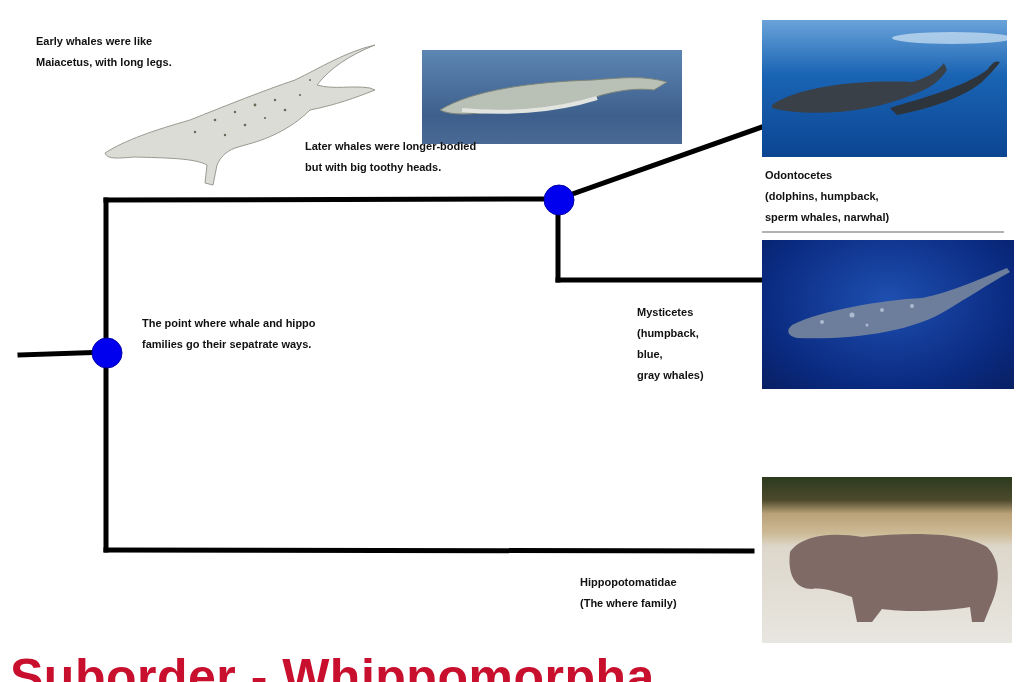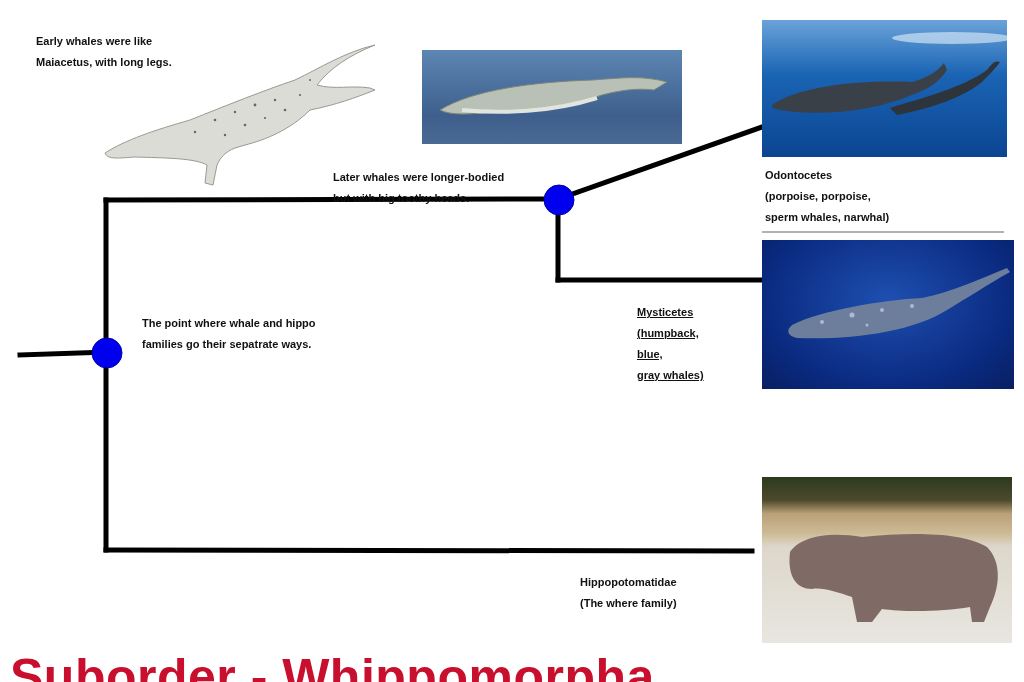--- a/index.html
+++ b/index.html
@@ -76,28 +76,28 @@
 </div>
 
 <div class="photo" style="left:762px;top:477px;width:250px;height:166px;background:linear-gradient(180deg,#2c3a1e 0%,#4d4a2c 14%,#b9a078 22%,#cdbb96 34%,#ddd7cb 42%,#e8e6e0 100%);">
   <svg width="250" height="166">
     <path d="M28,75 C40,58 70,55 100,60 C150,55 200,55 225,70 C240,85 238,110 228,130 L222,145 L210,145 L208,130 C180,135 140,135 120,132 L110,145 L95,145 L90,120 C75,115 60,110 50,112 C35,112 25,100 28,75 Z" fill="#7f6a66"></path>
   </svg>
 </div>
 
 <div class="txt" style="left:36px;top:31px;">Early whales were like
 Maiacetus, with long legs.</div>
-<div class="txt" style="left:305px;top:167px;margin-left:28px;">Later whales were longer-bodied
+<div class="txt" style="left:305px;top:136px;">Later whales were longer-bodied
 but with big toothy heads.</div>
 <div class="txt" style="left:142px;top:313px;">The point where whale and hippo
 families go their sepatrate ways.</div>
 
 <div class="txt" style="left:765px;top:165px;">Odontocetes
-(porpoise, porpoise,
+(dolphins, humpback,
 sperm whales, narwhal)</div>
-<div class="txt" style="left:637px;top:302px;text-decoration:underline;">Mysticetes
+<div class="txt" style="left:637px;top:302px;">Mysticetes
 (humpback,
 blue,
 gray whales)</div>
 <div class="txt" style="left:580px;top:572px;">Hippopotomatidae
 (The where family)</div>
 
 <div class="title">Suborder - Whippomorpha</div>
 
 </body></html>

